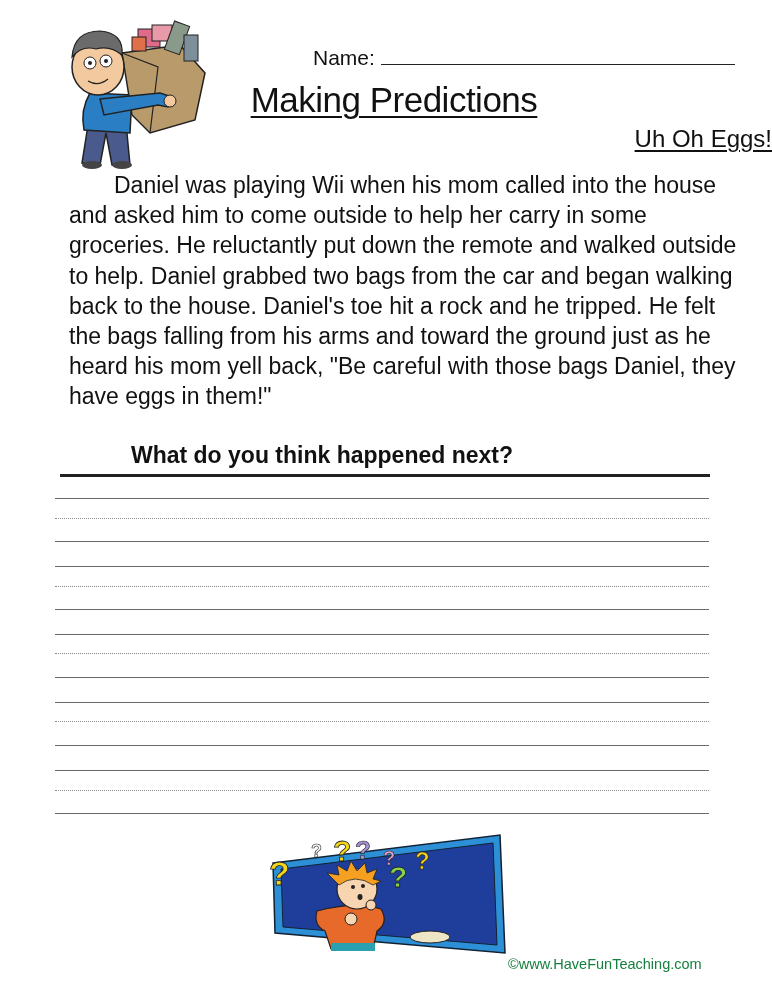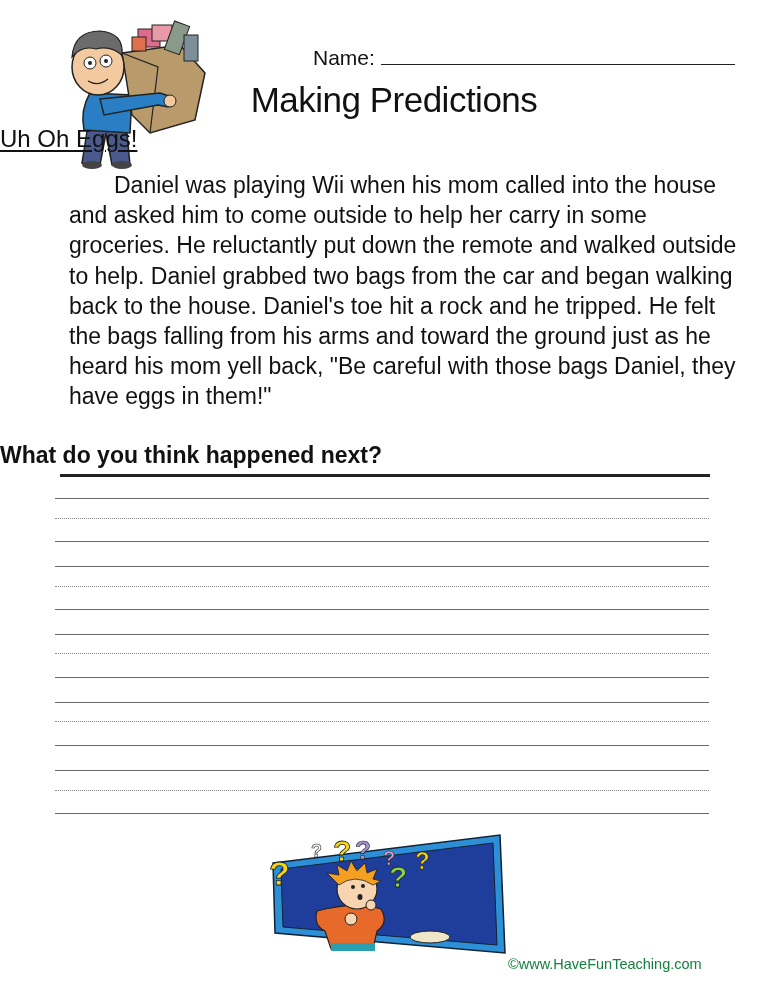--- a/index.html
+++ b/index.html
@@ -6,29 +6,29 @@
     html, body { width: 772px; height: 1000px; background: #ffffff; overflow: hidden; }
     body { position: relative; font-family: "Liberation Sans", sans-serif; color: #111; }
 
     .art-top { position: absolute; left: 60px; top: 15px; width: 160px; height: 155px; }
     .art-bottom { position: absolute; left: 255px; top: 825px; width: 255px; height: 130px; }
 
     .name-row { position: absolute; left: 313px; top: 46px; font-size: 21px; color: #111; white-space: nowrap; }
     .name-line { display: inline-block; width: 354px; border-bottom: 1.5px solid #222; margin-left: 6px; height: 14px; vertical-align: baseline; }
 
     .title { position: absolute; left: 0; width: 772px; top: 80px; text-align: center; font-size: 35px; letter-spacing: -0.5px; }
-    .title span { text-decoration-thickness: 2px; text-underline-offset: 4px; padding-left: 0; margin-left: 16px; }
-    .subtitle { position: absolute; left: 0; width: 772px; top: 125px; text-align: left; font-size: 24px; }
+    .title span { text-decoration: underline; text-decoration-thickness: 2px; text-underline-offset: 4px; padding-left: 0; margin-left: 16px; }
+    .subtitle { position: absolute; left: 0; width: 772px; top: 125px; text-align: right; font-size: 24px; }
     .subtitle span { text-decoration: underline; text-decoration-thickness: 1.5px; text-underline-offset: 3px; }
     .title-inner { display: inline-block; margin-left: 0; position: relative; left: 0px; }
 
     .story { position: absolute; left: 69px; top: 170px; width: 668px; font-size: 23px; line-height: 30.2px; color: #111; }
     .story .indent { display: inline-block; width: 45px; }
 
-    .question { position: absolute; left: 0; width: 644px; top: 442px; text-align: left; font-size: 23px; font-weight: bold; }
+    .question { position: absolute; left: 0; width: 644px; top: 442px; text-align: center; font-size: 23px; font-weight: bold; }
     .q-rule { position: absolute; left: 60px; width: 650px; top: 474px; height: 3px; background: #222; }
 
     .writing { position: absolute; left: 55px; width: 654px; top: 0; }
     .wl { position: absolute; left: 0; width: 654px; }
     .wl.solid { border-top: 1.5px solid #6a6a6a; }
     .wl.dotted { border-top: 1.5px dotted #8a8a8a; }
 
     .footer { position: absolute; left: 508px; top: 956px; font-size: 14.5px; color: #15803d; white-space: nowrap; }
   </style>
 </head>

